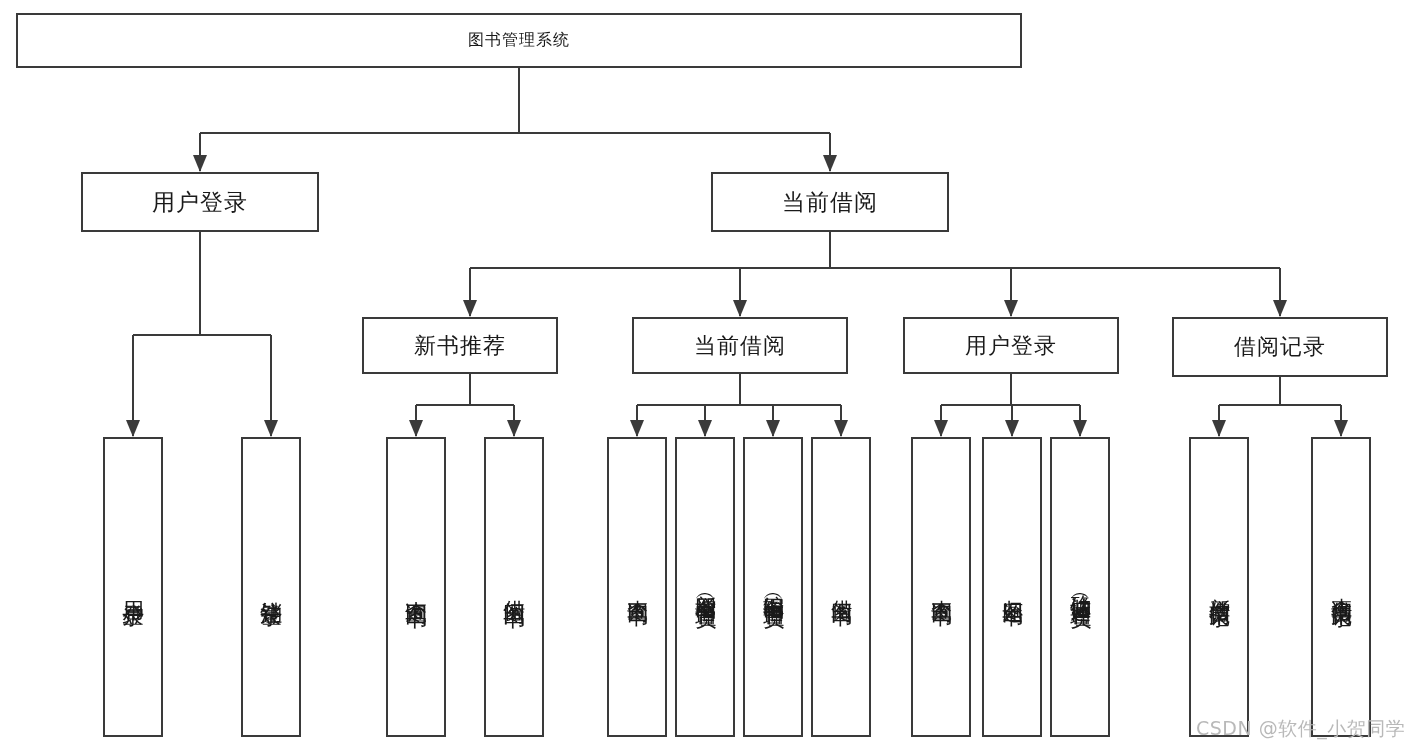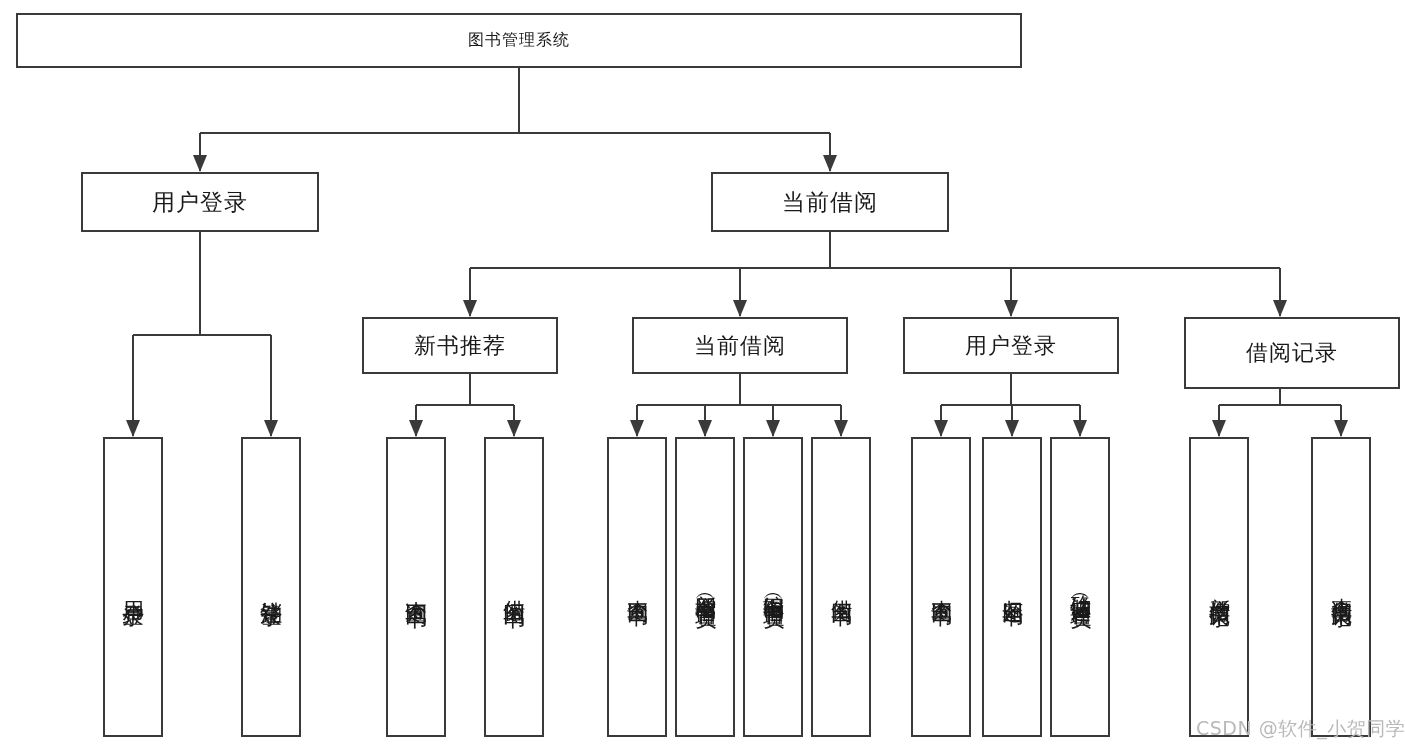--- a/index.html
+++ b/index.html
@@ -160,21 +160,21 @@
 
   <div class="node lvl3" id="node-l3-0" style="left: 362px; top: 317px; width: 196px; height: 57px; text-align: right;">
     <span class="node-label">新书推荐</span>
   </div>
   <div class="node lvl3" id="node-l3-1" style="left: 632px; top: 317px; width: 216px; height: 57px;">
     <span class="node-label">当前借阅</span>
   </div>
   <div class="node lvl3" id="node-l3-2" style="left: 903px; top: 317px; width: 216px; height: 57px;">
     <span class="node-label">用户登录</span>
   </div>
-  <div class="node lvl3" id="node-l3-3" style="left: 1172px; top: 317px; width: 216px; height: 72px; margin-left: 12px;">
+  <div class="node lvl3" id="node-l3-3" style="left: 1172px; top: 317px; width: 216px; height: 60px;">
     <span class="node-label">借阅记录</span>
   </div>
 
   <div id="leaf-layer">
       <div class="leaf wide" style="left: 103px; top: 437px; width: 60px; height: 300px;">
         <span class="leaf-label">用户登录</span>
       </div>
       <div class="leaf wide" style="left: 241px; top: 437px; width: 60px; height: 300px;">
         <span class="leaf-label">注销登录</span>
       </div>

